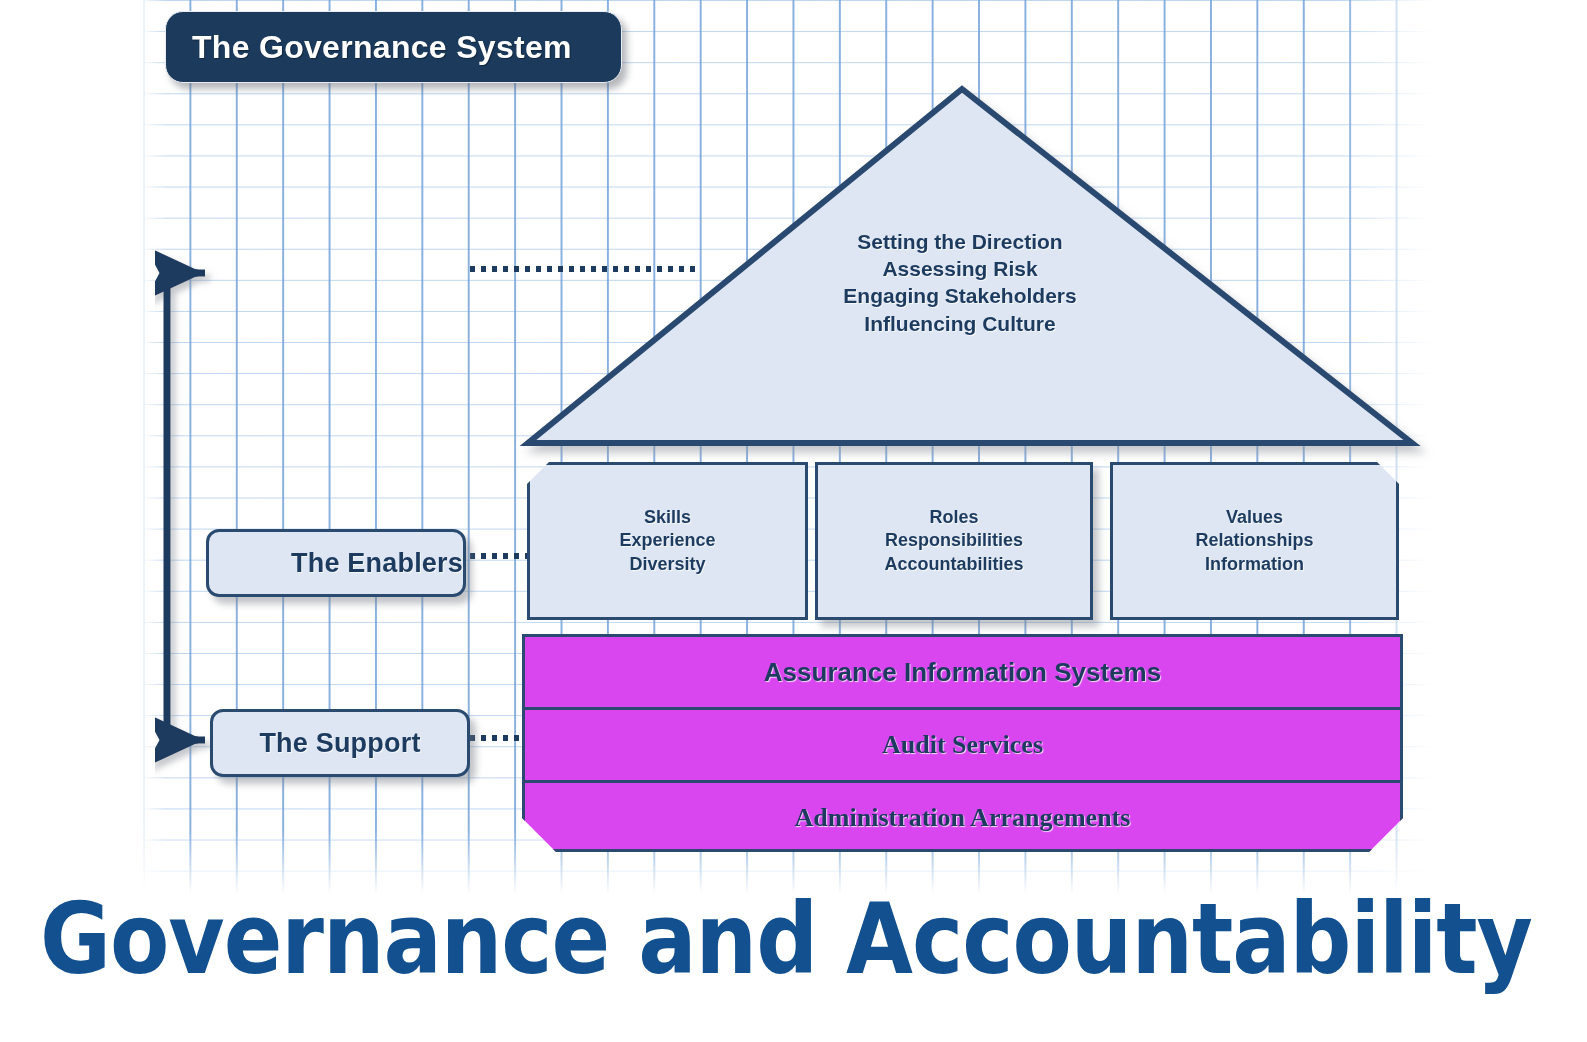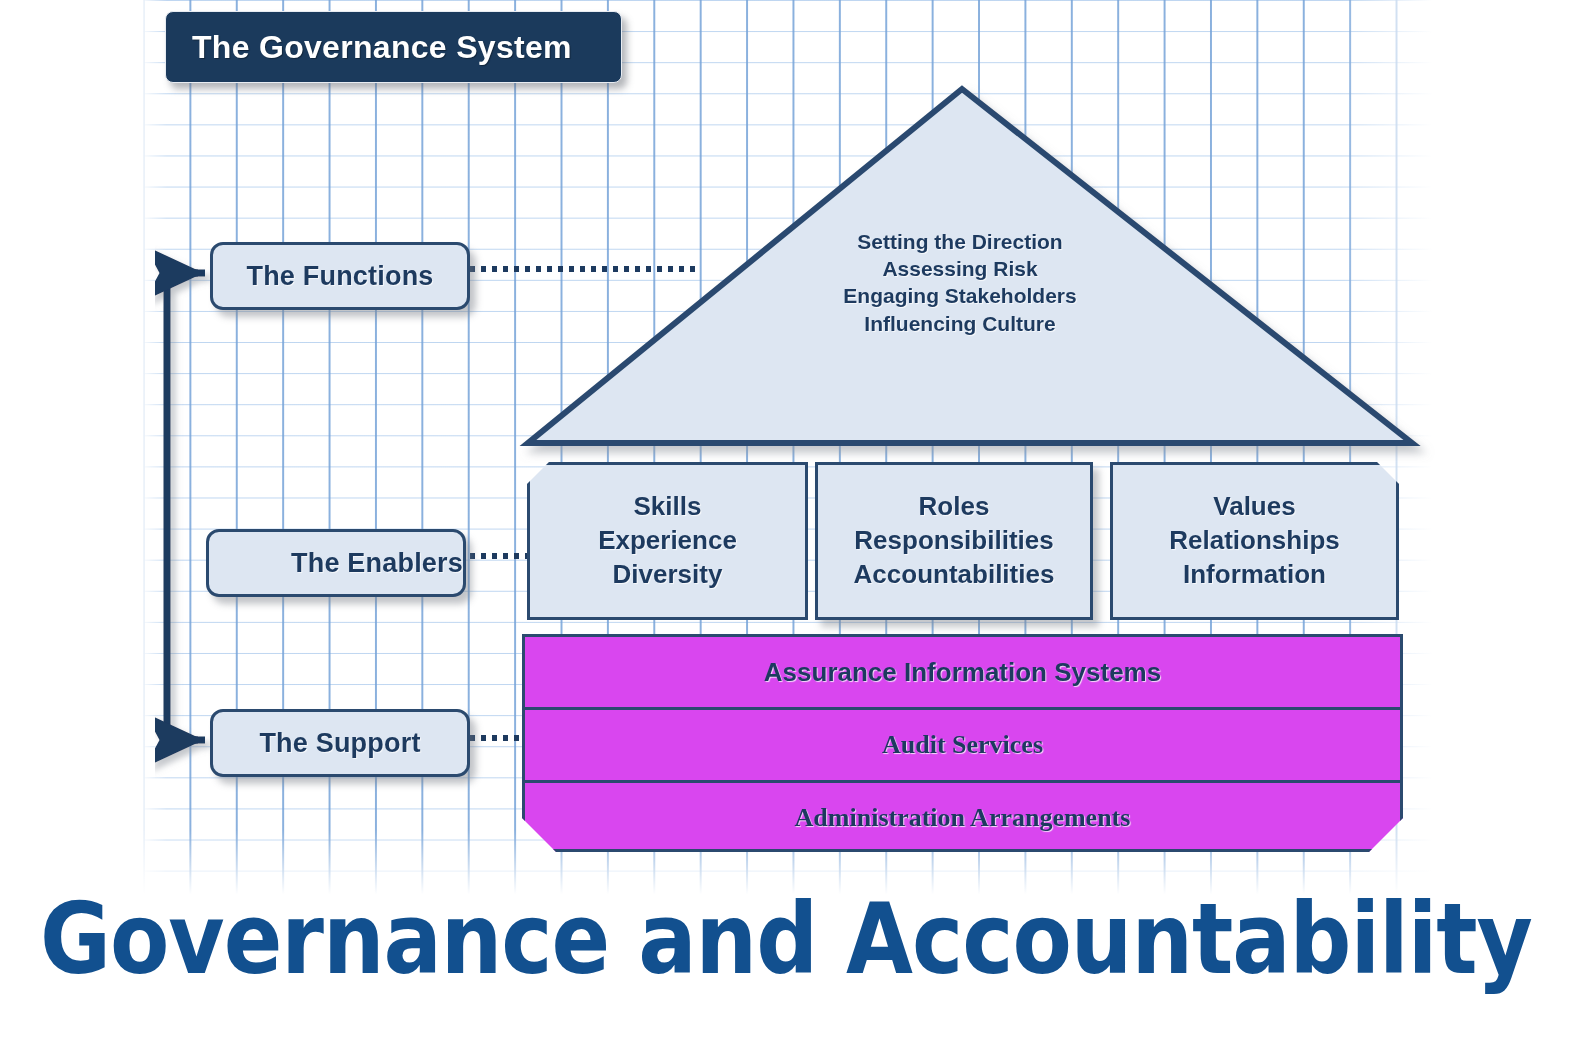--- a/index.html
+++ b/index.html
@@ -28,21 +28,21 @@
     background:linear-gradient(to bottom, rgba(255,255,255,0) 0%, #fff 92%);
   }
   .grid-fade-l{
     position:absolute;left:133px;top:0;width:34px;height:895px;
     background:linear-gradient(to left, rgba(255,255,255,0) 0%, #fff 80%);
   }
 
   
   .banner{
     position:absolute;left:165px;top:11px;width:455px;height:70px;
-    background:#1b3a5c;border-radius:8px;
+    background:#1b3a5c;border-radius:18px;
     border:1.5px solid #e8ecf2;
     box-shadow:5px 6px 7px rgba(90,95,105,0.45);
     display:flex;align-items:center;
   }
   .banner-label{
     color:#ffffff;font-size:32px;font-weight:bold;letter-spacing:.3px;
     padding-left:26px;text-shadow:1px 1px 1px rgba(0,0,0,.35);
   }
 
   
@@ -73,21 +73,21 @@
   }
 
   
   .pillar{
     position:absolute;top:462px;height:152px;
     background:#dde6f2;
     display:flex;align-items:center;justify-content:center;
     box-shadow:6px 7px 7px rgba(120,124,132,0.42);
   }
   .pillar p{
-    margin:0;text-align:center;color:#1d3a5f;font-size:26px;font-weight:bold;
+    margin:0;text-align:center;color:#1d3a5f;font-size:18px;font-weight:bold;
     line-height:1.30;text-shadow:1px 1px 1px rgba(255,255,255,.8);
   }
   #pillar-1{left:527px;width:275px;
     border:3px solid #2b4a6f;
     clip-path:polygon(22px 0, 100% 0, 100% 100%, 0 100%, 0 22px);
     -webkit-clip-path:polygon(22px 0, 100% 0, 100% 100%, 0 100%, 0 22px);}
   #pillar-2{left:815px;width:272px;border:3px solid #2b4a6f;}
   #pillar-3{left:1110px;width:283px;
     border:3px solid #2b4a6f;
     clip-path:polygon(0 0, calc(100% - 22px) 0, 100% 22px, 100% 100%, 0 100%);
@@ -160,23 +160,20 @@
       <path d="M340,603 L340,702" fill="none" stroke="#1d3a5f" stroke-width="5.5" marker-end="url(#ah-u)"></path>
     </g>
 
     <g stroke="#1d3a5f" stroke-width="6" stroke-linecap="butt" stroke-dasharray="5 6" fill="none">
       <line x1="470" y1="269" x2="700" y2="269"></line>
       <line x1="470" y1="556" x2="528" y2="556"></line>
       <line x1="470" y1="738" x2="524" y2="738"></line>
     </g>
   </svg>
 
-  <div class="catbox" id="cat-functions">
-    <span>The Functions</span>
-  </div>
   <div class="catbox" id="cat-enablers">
     <span>The Enablers</span>
   </div>
   <div class="catbox" id="cat-support">
     <span>The Support</span>
   </div>
 
   <svg class="roof" viewBox="0 0 940 390" xmlns="http://www.w3.org/2000/svg">
     <defs>
       <filter id="roofsh" x="-20%" y="-20%" width="150%" height="150%">

